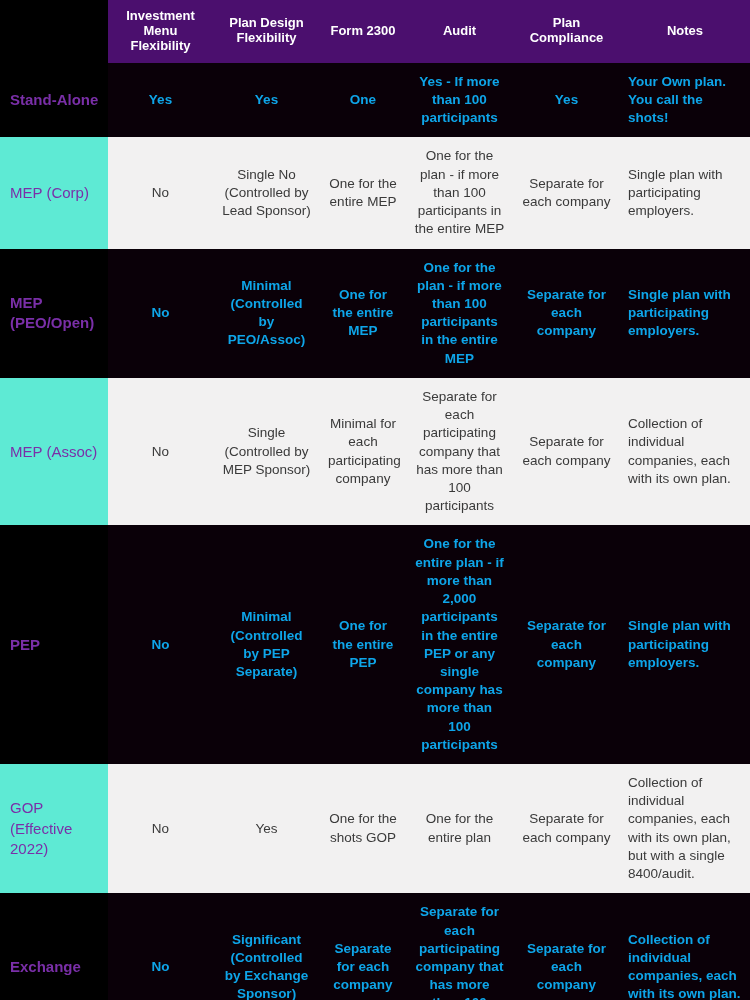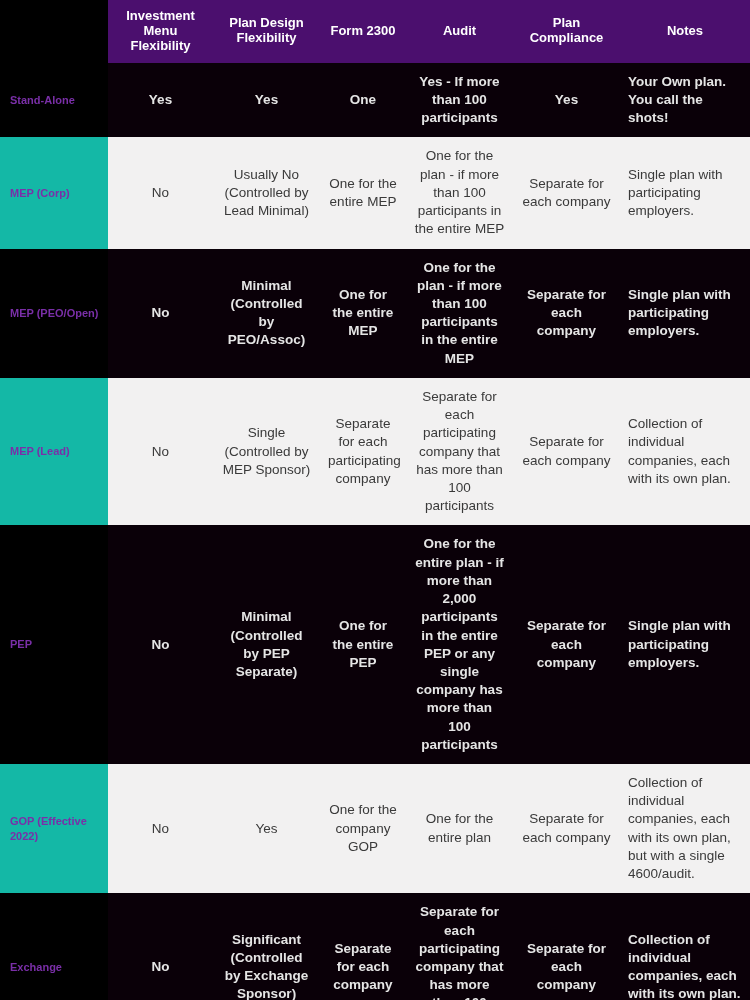--- a/index.html
+++ b/index.html
@@ -44,47 +44,47 @@
   td {
     font-size: 13.5px;
     line-height: 1.35;
     padding: 10px 8px;
     text-align: center;
     vertical-align: middle;
   }
   
   tr.dark td {
     background: #0a0008;
-    color: #e5e5e5;
+    color: #0ea5e9;
     font-weight: bold;
   }
   tr.dark td.rowlabel {
     color: #7a2fa8;
   }
   tr.dark td.notes {
     text-align: left;
   }
   
   tr.light td {
     background: #f2f1f1;
     color: #3a3a3a;
     font-weight: normal;
   }
   tr.light td.rowlabel {
-    background: #14b8a6;
+    background: #5eead4;
     color: #7a2fa8;
-    font-weight: bold;
+    font-weight: normal;
   }
   tr.light td.notes {
     text-align: left;
   }
   td.rowlabel {
     text-align: left;
     padding-left: 10px;
-    font-size: 11px;
+    font-size: 15px;
   }
   tr.dark td.rowlabel { background: #000000; }
 </style>
 </head>
 <body>
 
 <table class="comparison">
   <colgroup>
     <col class="c0">
       <col class="c1">
@@ -113,65 +113,65 @@
       <td>Yes</td>
       <td>One</td>
       <td>Yes - If more than 100 participants</td>
       <td>Yes</td>
       <td class="notes">Your Own plan. You call the shots!</td>
     </tr>
 
     <tr class="light">
       <td class="rowlabel">MEP (Corp)</td>
       <td>No</td>
-      <td>Usually No (Controlled by Lead Minimal)</td>
+      <td>Single No (Controlled by Lead Sponsor)</td>
       <td>One for the entire MEP</td>
       <td>One for the plan - if more than 100 participants in the entire MEP</td>
       <td>Separate for each company</td>
       <td class="notes">Single plan with participating employers.</td>
     </tr>
 
     <tr class="dark">
       <td class="rowlabel">MEP (PEO/Open)</td>
       <td>No</td>
       <td>Minimal (Controlled by PEO/Assoc)</td>
       <td>One for the entire MEP</td>
       <td>One for the plan - if more than 100 participants in the entire MEP</td>
       <td>Separate for each company</td>
       <td class="notes">Single plan with participating employers.</td>
     </tr>
 
     <tr class="light">
-      <td class="rowlabel">MEP (Lead)</td>
+      <td class="rowlabel">MEP (Assoc)</td>
       <td>No</td>
       <td>Single (Controlled by MEP Sponsor)</td>
-      <td>Separate for each participating company</td>
+      <td>Minimal for each participating company</td>
       <td>Separate for each participating company that has more than 100 participants</td>
       <td>Separate for each company</td>
       <td class="notes">Collection of individual companies, each with its own plan.</td>
     </tr>
 
     <tr class="dark">
       <td class="rowlabel">PEP</td>
       <td>No</td>
       <td>Minimal (Controlled by PEP Separate)</td>
       <td>One for the entire PEP</td>
       <td>One for the entire plan - if more than 2,000 participants in the entire PEP or any single company has more than 100 participants</td>
       <td>Separate for each company</td>
       <td class="notes">Single plan with participating employers.</td>
     </tr>
 
     <tr class="light">
       <td class="rowlabel">GOP (Effective 2022)</td>
       <td>No</td>
       <td>Yes</td>
-      <td>One for the company GOP</td>
+      <td>One for the shots GOP</td>
       <td>One for the entire plan</td>
       <td>Separate for each company</td>
-      <td class="notes">Collection of individual companies, each with its own plan, but with a single 4600/audit.</td>
+      <td class="notes">Collection of individual companies, each with its own plan, but with a single 8400/audit.</td>
     </tr>
 
     <tr class="dark">
       <td class="rowlabel">Exchange</td>
       <td>No</td>
       <td>Significant (Controlled by Exchange Sponsor)</td>
       <td>Separate for each company</td>
       <td>Separate for each participating company that has more than 100 participants</td>
       <td>Separate for each company</td>
       <td class="notes">Collection of individual companies, each with its own plan.</td>

